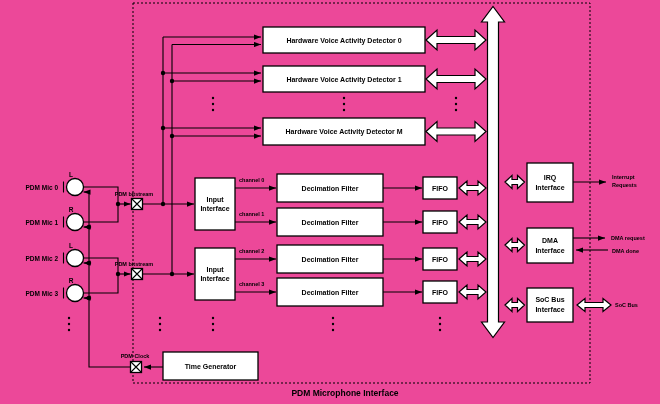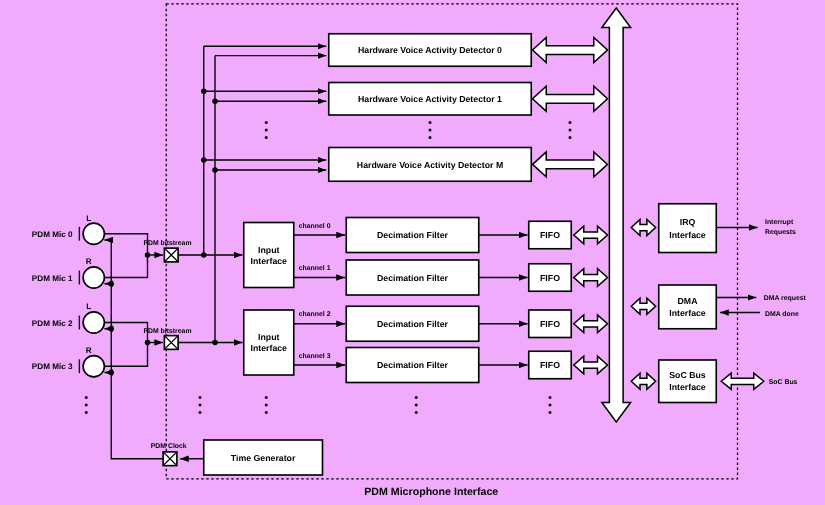--- a/index.html
+++ b/index.html
@@ -1,16 +1,16 @@
 <!DOCTYPE html>
 <html><head>
 <meta charset="utf-8">
 <style>
   html,body{margin:0;padding:0;background:#fff;}
-  #stage{position:relative;width:660px;height:404px;background:#f0abfc;overflow:hidden;
+  #stage{position:relative;width:660px;height:404px;background:#ec4899;overflow:hidden;
          font-family:"Liberation Sans",sans-serif;}
   svg{position:absolute;left:0;top:0;}
   text{font-family:"Liberation Sans",sans-serif;font-weight:bold;fill:#000;}
   .t7{font-size:7px;}
   .t65{font-size:6.5px;}
   .t55{font-size:5.5px;}
   .t85{font-size:8.5px;}
   .box{fill:#fff;stroke:#000;stroke-width:1.3;}
   .wire{stroke:#000;stroke-width:1.1;fill:none;}
   .hollow{fill:#fff;stroke:#000;stroke-width:1.2;stroke-linejoin:miter;}

